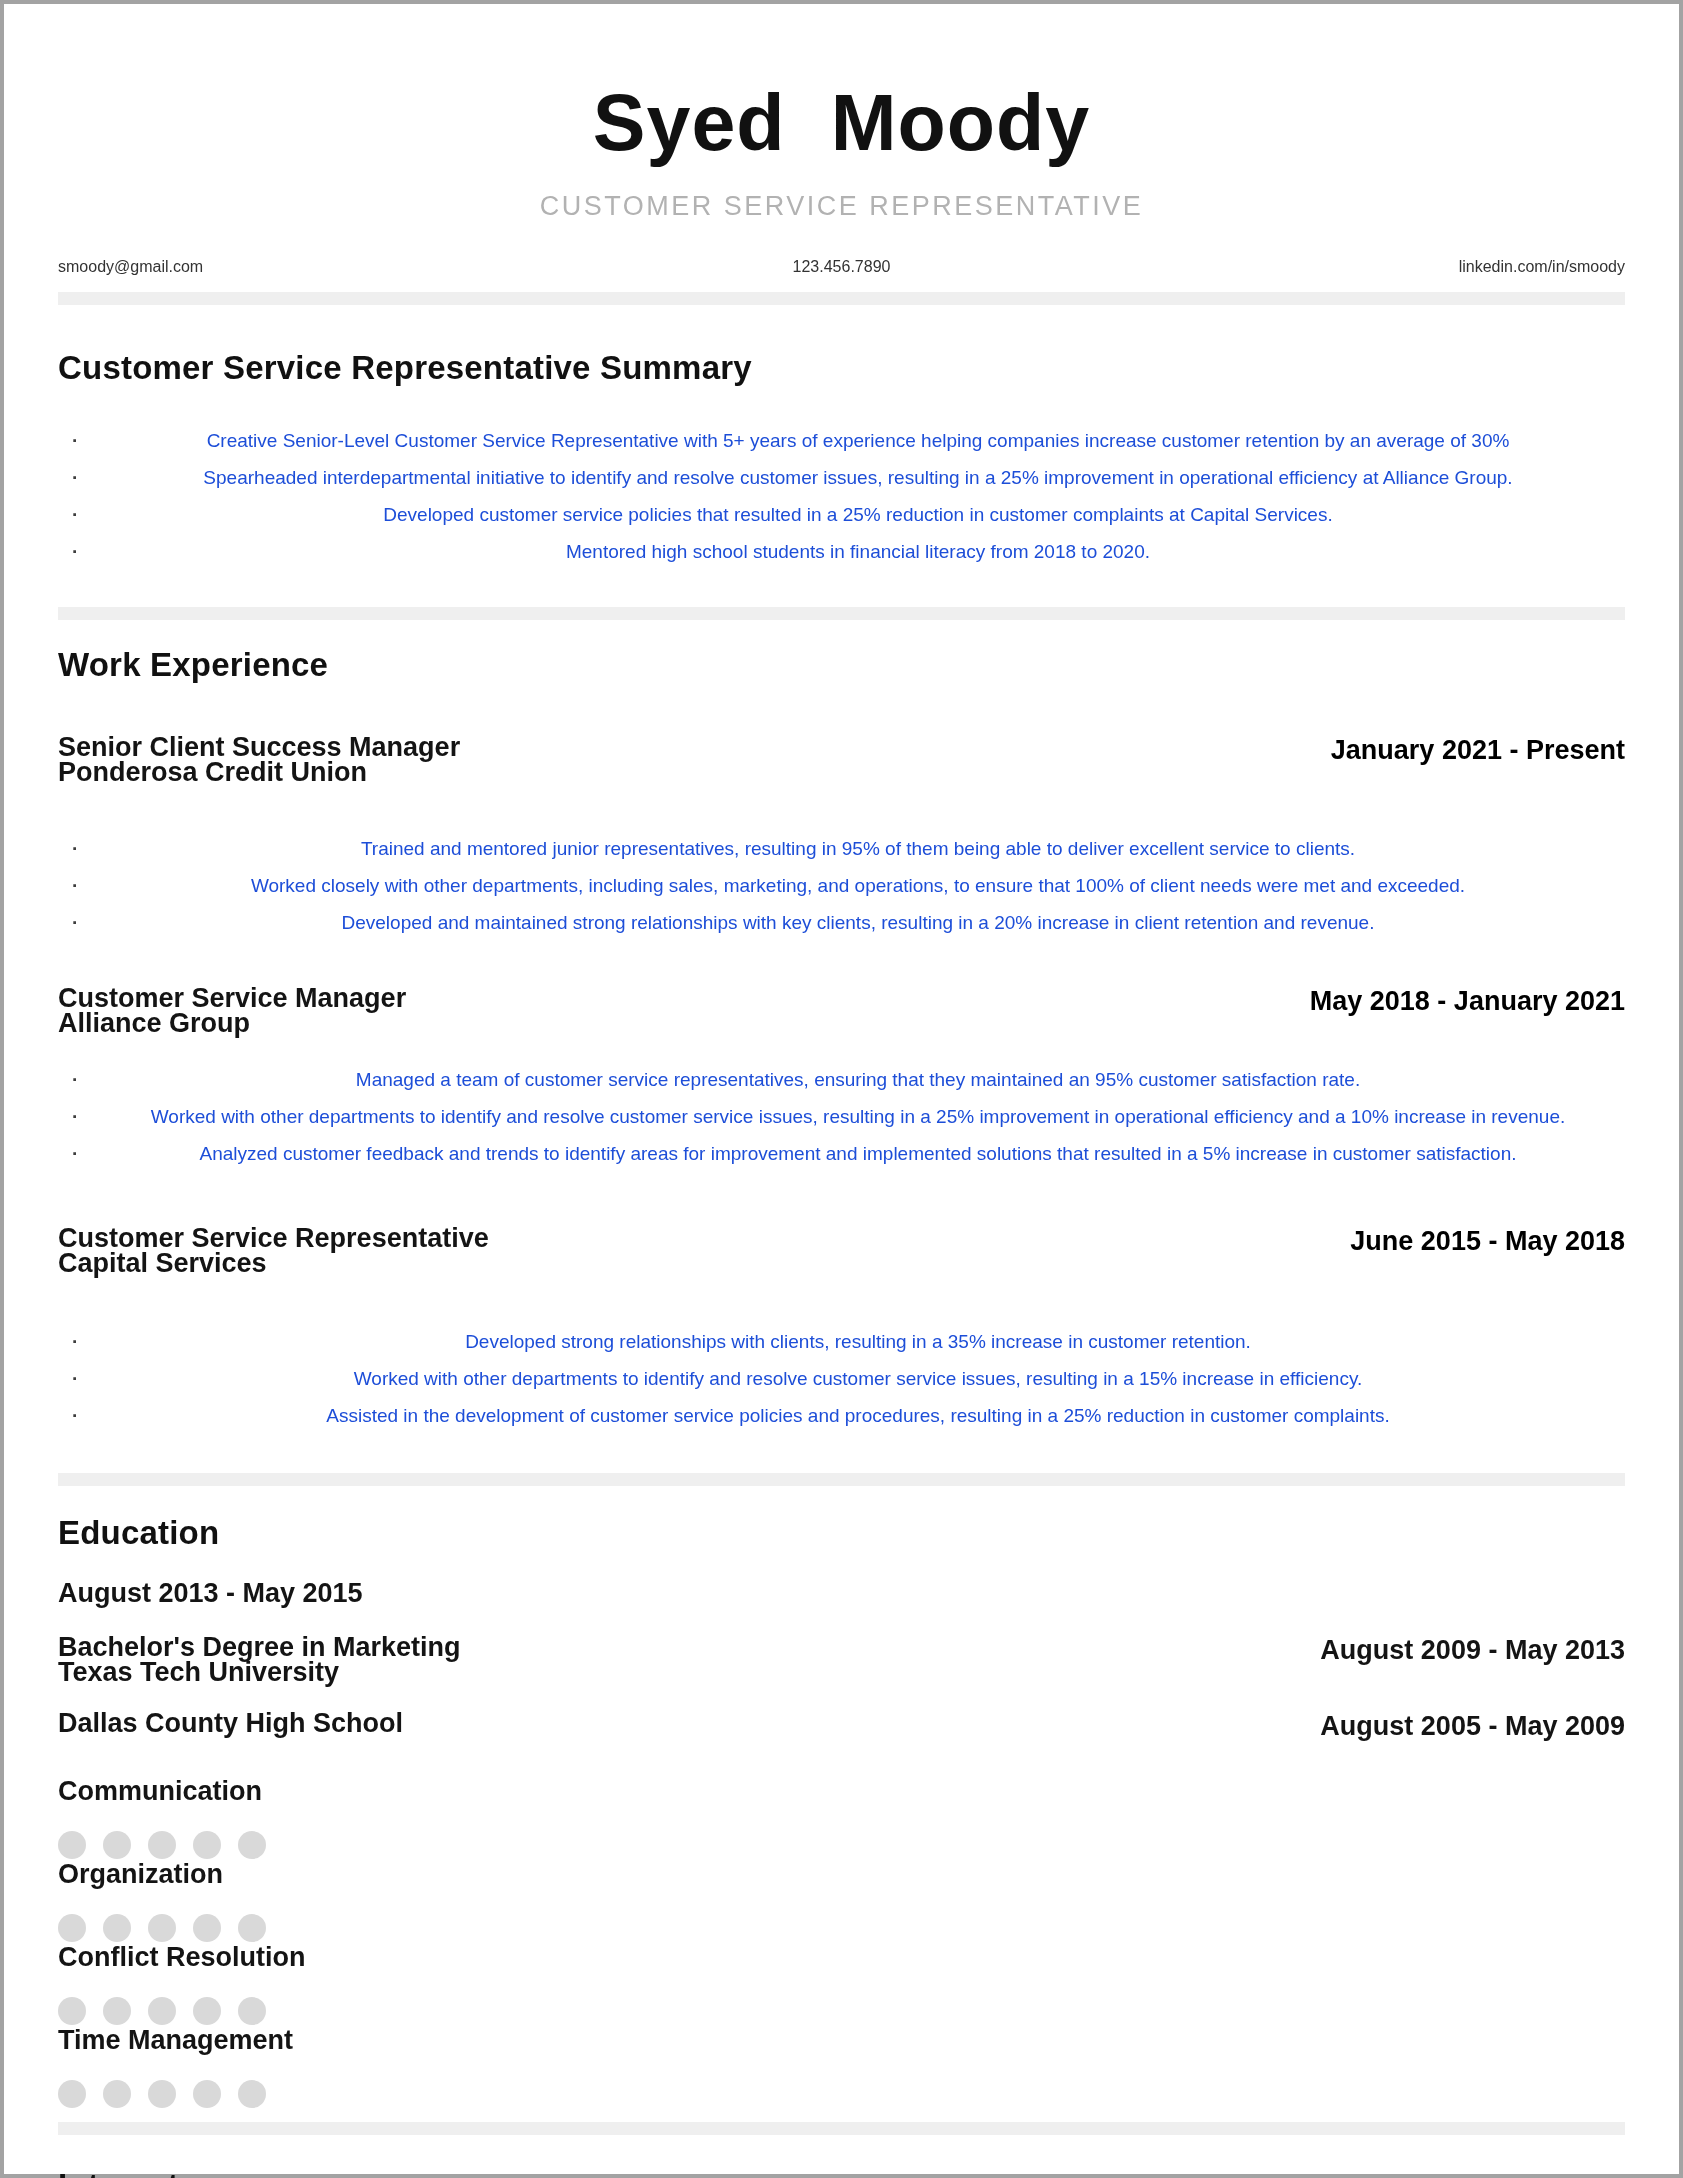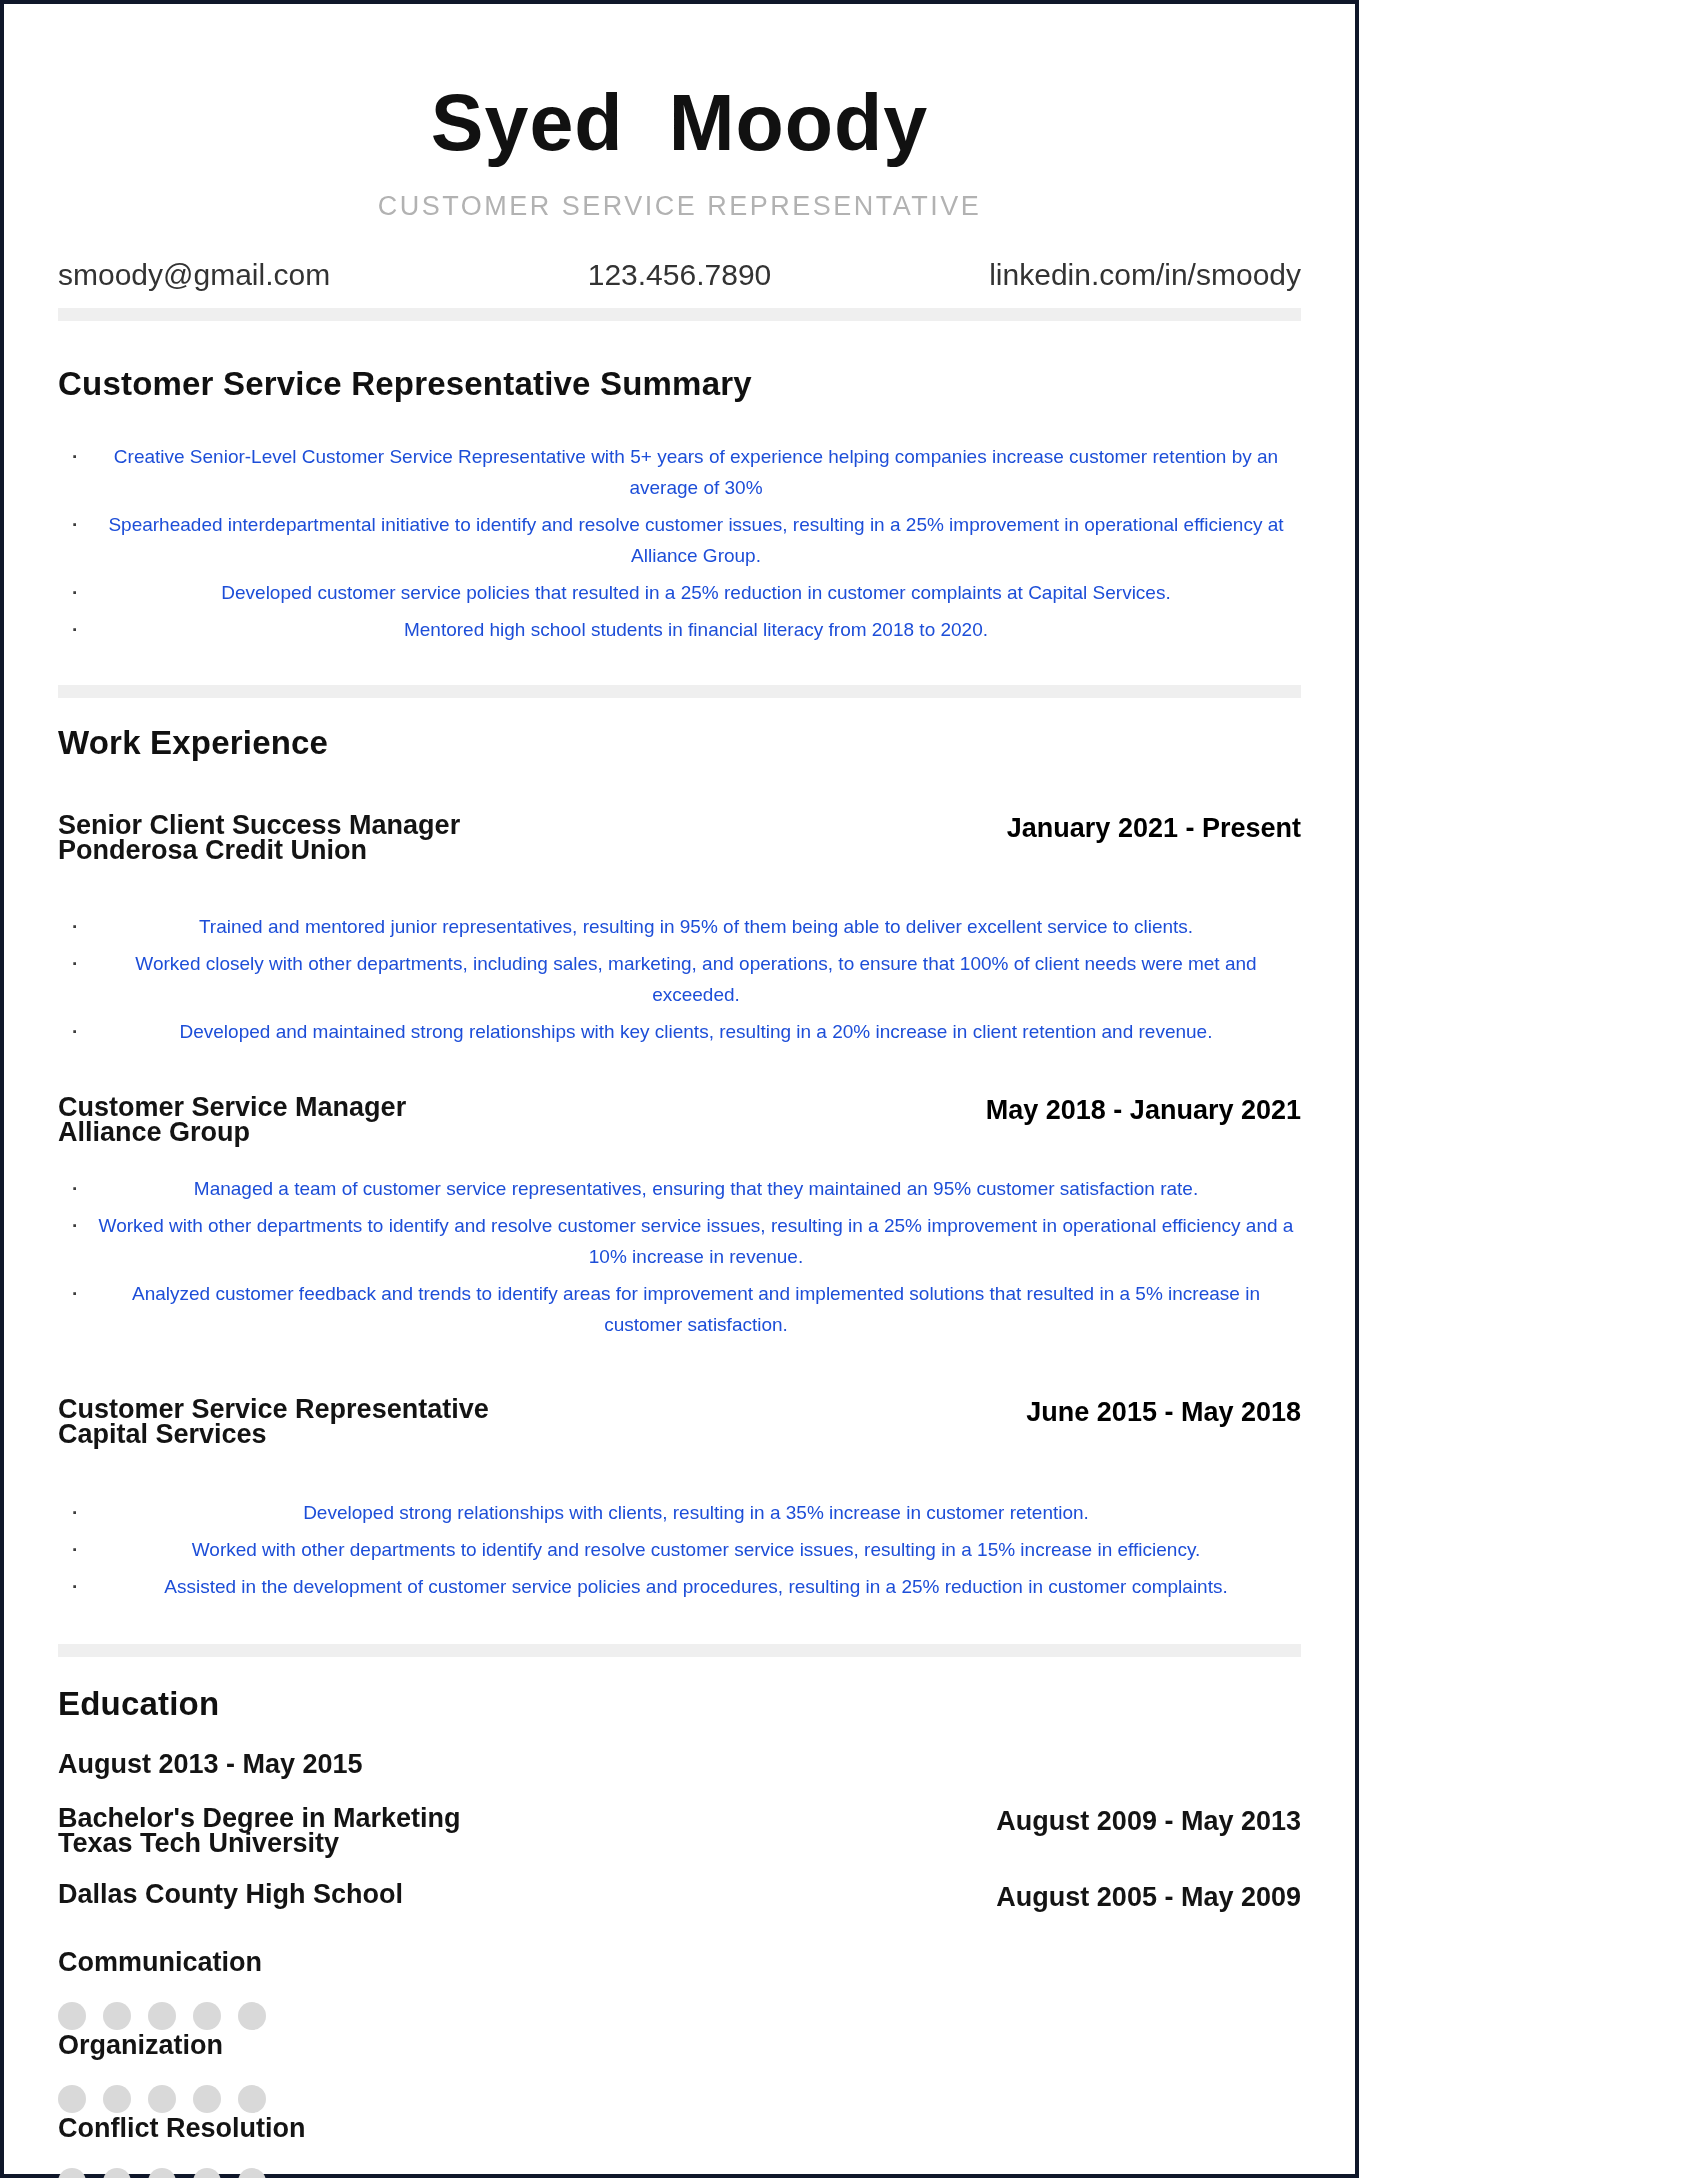--- a/index.html
+++ b/index.html
@@ -1,22 +1,22 @@
 <!DOCTYPE html>
 <html><head>
 <meta charset="utf-8">
 <style>
   * { margin:0; padding:0; box-sizing:border-box; }
   html,body { background:#ffffff; }
   body { font-family:"Liberation Sans", sans-serif; color:#3d3d3d; }
 
   .page {
-    width:1359px; height:2178px;
+    width:1683px; height:2178px;
     background:#ffffff;
-    border:4px solid #0f172a;
+    border:4px solid #a3a3a3;
     padding:55px 54px 44px 54px;
     position:relative;
   }
 
   
   .name {
     text-align:center;
     font-size:79px; font-weight:bold; color:#111111;
     letter-spacing:1px; word-spacing:0.28em;
     margin-top:18px;
@@ -24,21 +24,21 @@
   .subtitle {
     text-align:center;
     font-size:27px; color:#b2b2b2;
     letter-spacing:2.5px;
     margin-top:22px;
   }
   .contact-row {
     display:grid; grid-template-columns:1fr auto 1fr;
     align-items:center;
     margin-top:36px;
-    font-size:30px; color:#333333;gap:30px;
+    font-size:16px; color:#333333;gap:30px;
   }
   .contact-row .left  { text-align:left; }
   .contact-row .mid   { text-align:center; }
   .contact-row .right { text-align:right; }
 
   .divider {
     height:13px; background:#efefef; border:none;
     margin-top:16px;
   }
 

